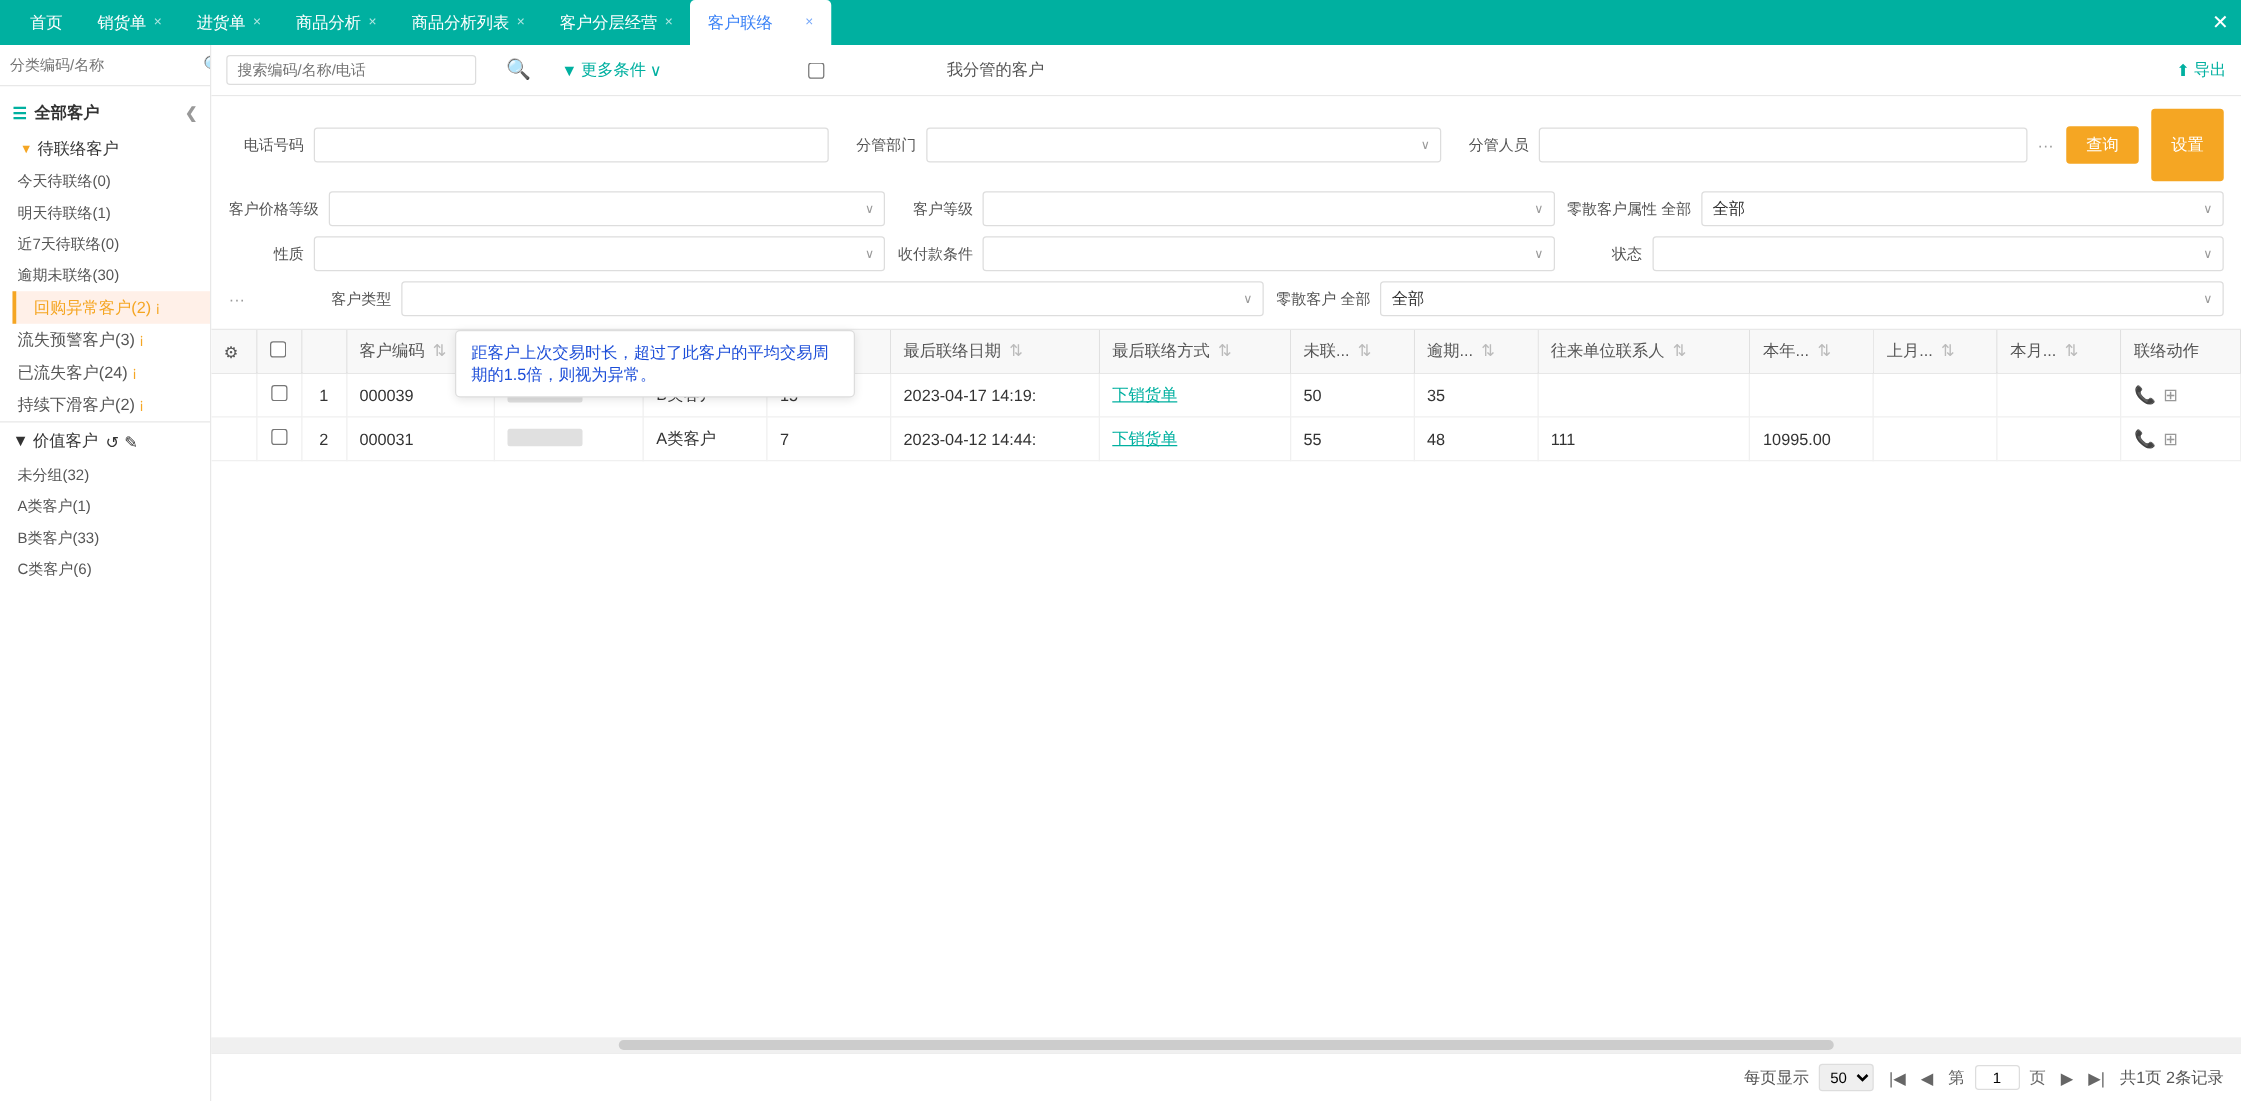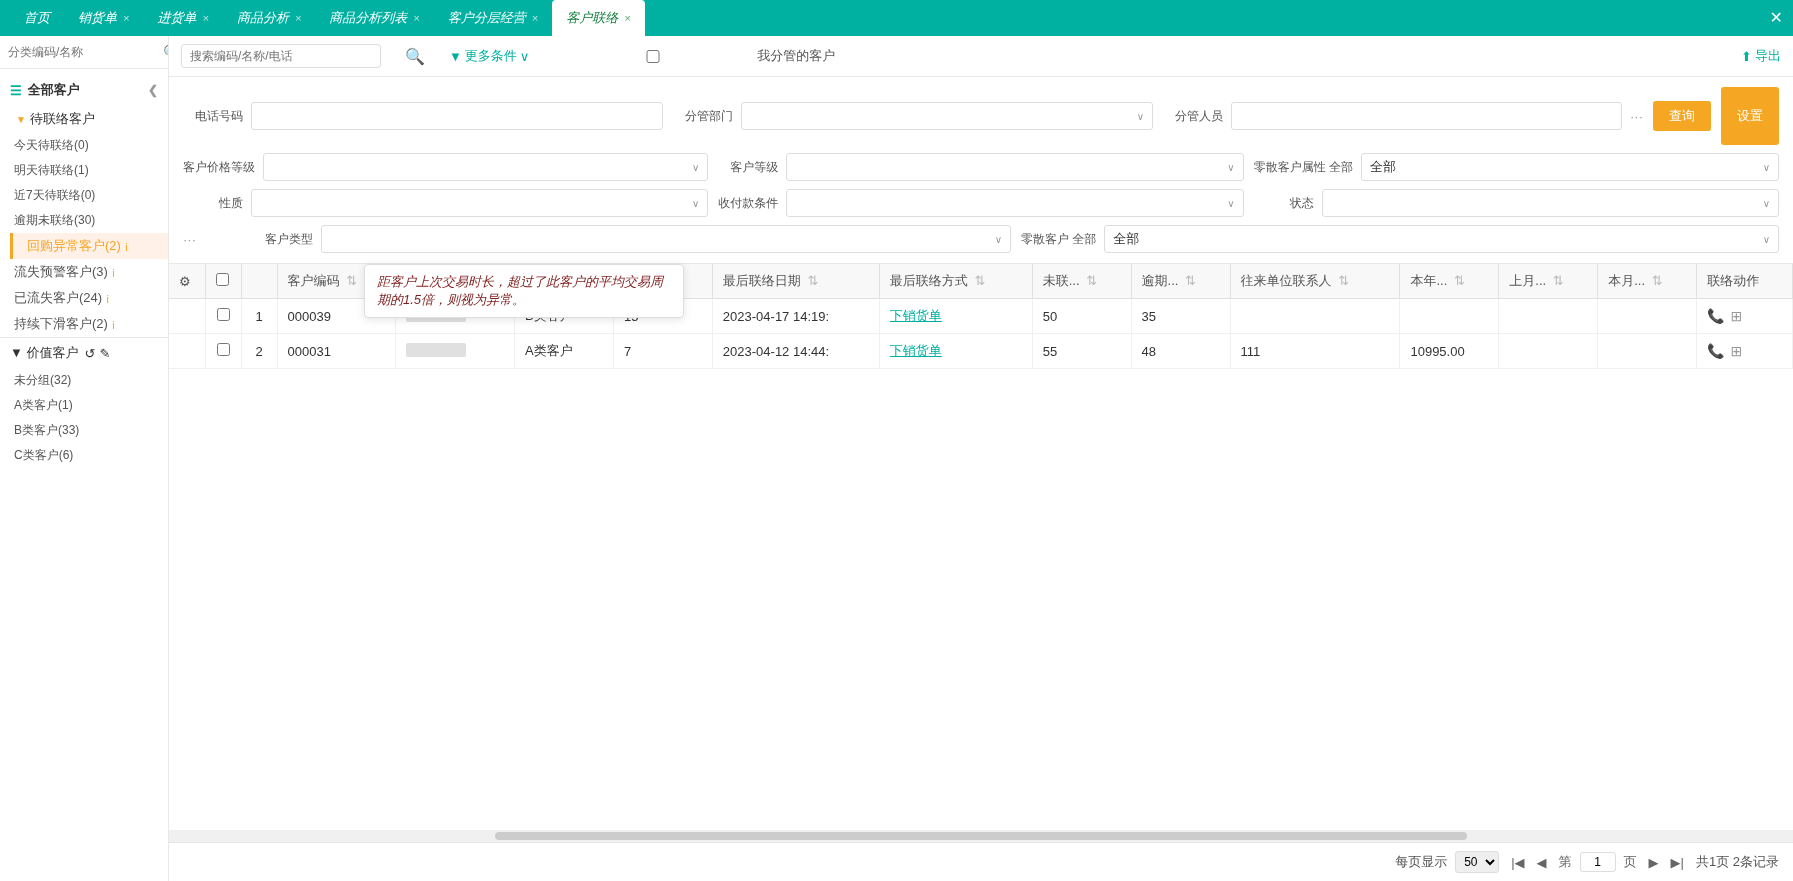--- a/index.html
+++ b/index.html
@@ -17,26 +17,26 @@
     }
     .top-nav .nav-item {
       padding: 0 14px;
       height: 36px;
       display: flex;
       align-items: center;
       cursor: pointer;
       font-size: 13px;
       color: white;
       white-space: nowrap;
-      font-style: italic;
     }
     .top-nav .nav-item.active {
       background: white;
-      color: #15803d;
+      color: #3b82f6;
       border-radius: 4px 4px 0 0;
+      gap: 20px;
     }
     .top-nav .nav-item .close-x {
       margin-left: 6px;
       font-size: 11px;
       opacity: 0.7;
     }
     .top-nav .window-close {
       position: absolute;
       right: 10px;
       top: 8px;
@@ -260,25 +260,24 @@
     
     .tooltip-box {
       position: absolute;
       left: 195px;
       top: 228px;
       background: white;
       border: 1px solid #ddd;
       border-radius: 4px;
       padding: 8px 12px;
       font-size: 12px;
-      color: #7f1d1d;
+      color: #1d4ed8;
       max-width: 320px;
       z-index: 100;
       box-shadow: 0 2px 8px rgba(0,0,0,0.1);
-      font-style: italic;
     }
 
     
     .table-area {
       flex: 1;
       overflow: auto;
       background: white;
       margin: 0;
     }
     .data-table {

